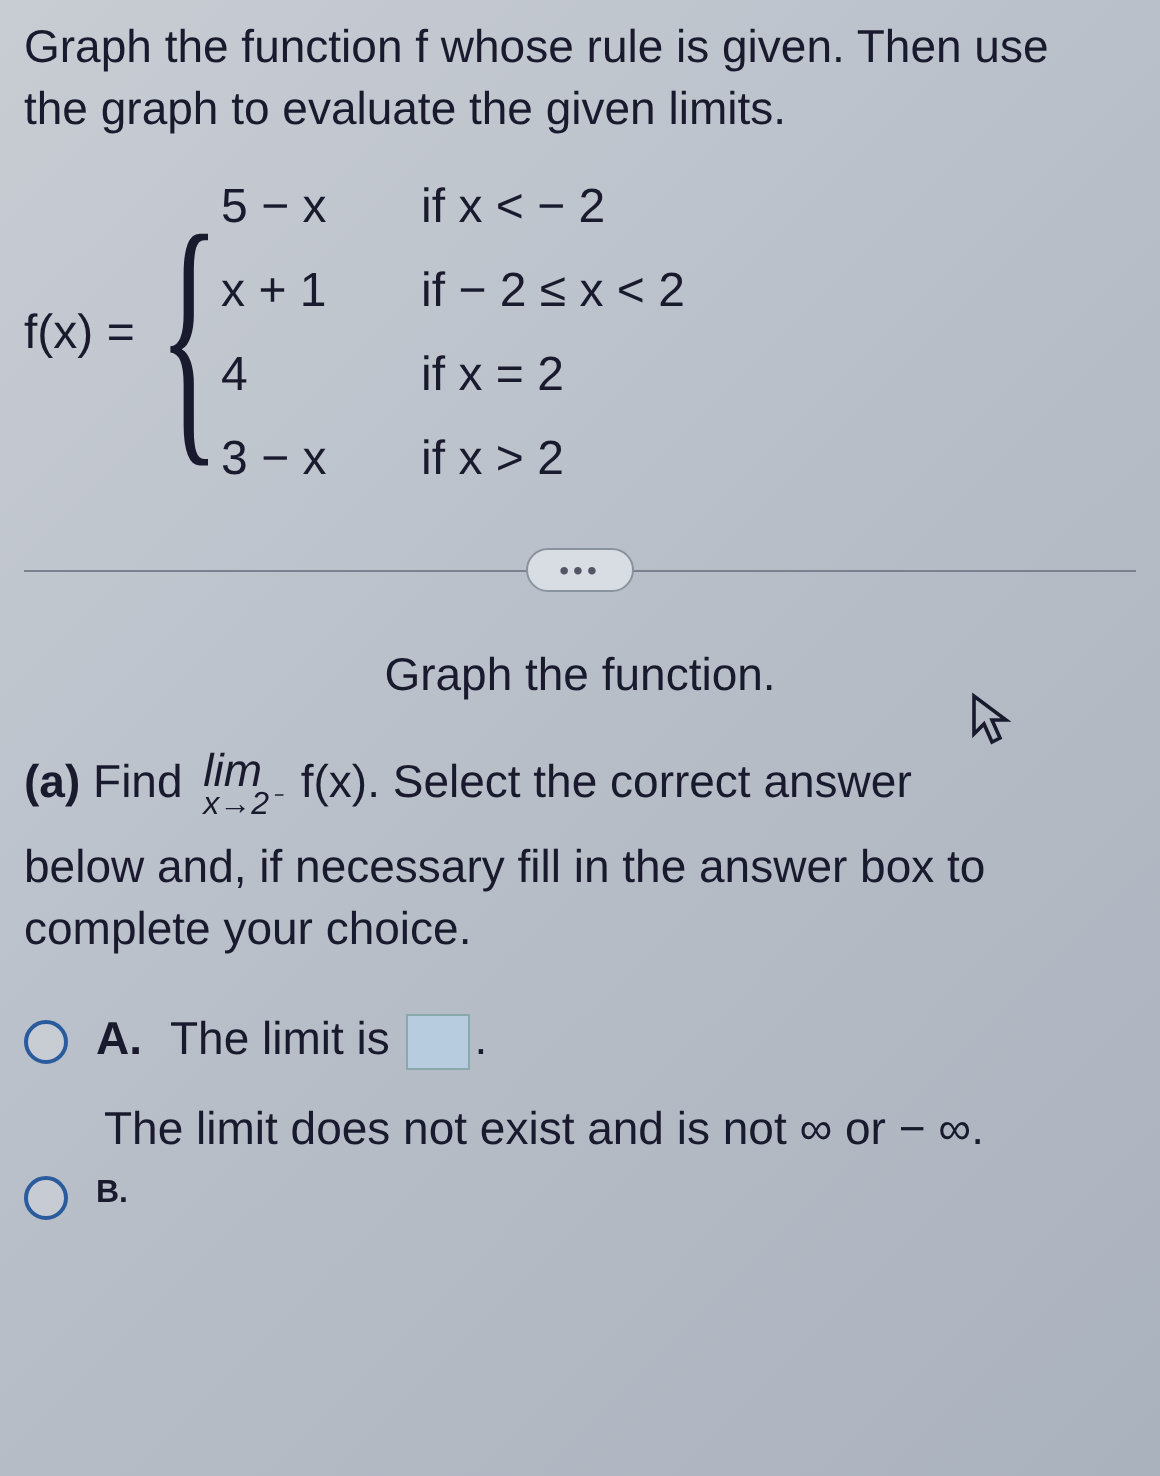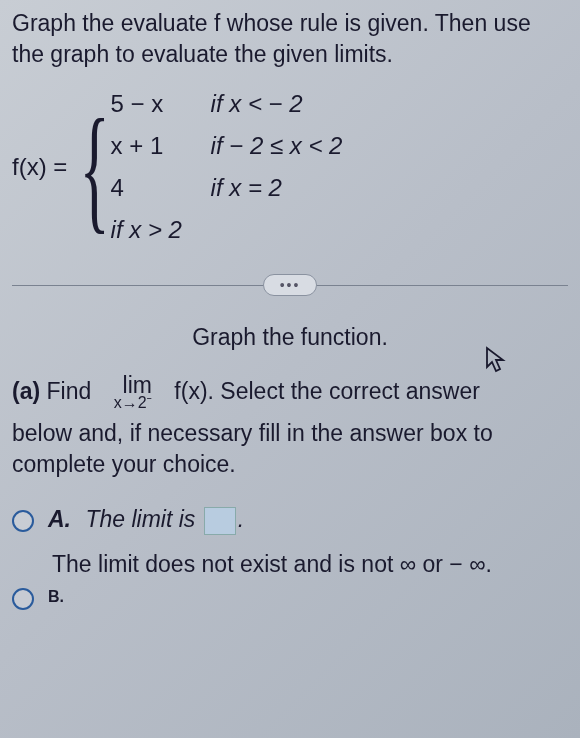--- a/index.html
+++ b/index.html
@@ -46,21 +46,20 @@
     .case-row {
       display: flex;
       align-items: flex-start;
     }
     .case-expr {
       width: 100px;
       font-size: 24px;
     }
     .case-cond {
       font-size: 24px;
-      font-style: italic;
     }
     .cursor {
       position: absolute;
       right: 70px;
       top: 345px;
     }
     .divider-wrap {
       display: flex;
       justify-content: center;
       align-items: center;
@@ -93,38 +92,38 @@
     }
     .part-a {
       font-size: 23px;
       line-height: 1.45;
       margin-bottom: 6px;
     }
     .bold { font-weight: bold; }
     .limit-block {
       display: inline-block;
       vertical-align: middle;
-      text-align: right;
+      text-align: left;
       line-height: 1.05;
-      margin: 0 16px;
+      margin: 0 4px;
+      font-style: italic;
     }
     .limit-top { font-size: 23px; }
     .limit-bot { font-size: 16px; display: block; margin-top: -2px;}
     .below-text {
       font-size: 23px;
       line-height: 1.35;
       margin-bottom: 26px;
     }
     .choice {
       display: flex;
       align-items: flex-start;
       font-size: 23px;
       margin-bottom: 16px;
       gap: 14px;
-      font-style: italic;
     }
     .radio {
       width: 22px;
       height: 22px;
       border: 2.5px solid #2a5b9c;
       border-radius: 50%;
       flex-shrink: 0;
       margin-top: 4px;
       cursor: pointer;
       background: rgba(255,255,255,0.2);
@@ -150,41 +149,42 @@
     .choice-b-row {
       display: flex;
       align-items: center;
       gap: 14px;
     }
   </style>
 </head>
 <body>
 
 <div class="question-text">
-  <span>Graph the evaluate f whose rule is given. Then use</span><br>
+  <span>Graph the function f whose rule is given. Then use</span><br>
   <span>the graph to evaluate the given limits.</span>
 </div>
 
 <div class="piecewise">
   <span class="fx-label">f(x) =</span>
   <span class="brace">{</span>
   <div class="cases">
     <div class="case-row">
       <span class="case-expr">5 − x</span>
       <span class="case-cond">if  x &lt; − 2</span>
     </div>
     <div class="case-row">
       <span class="case-expr">x + 1</span>
       <span class="case-cond">if  − 2 ≤ x &lt; 2</span>
     </div>
     <div class="case-row">
       <span class="case-expr">4</span>
       <span class="case-cond">if  x = 2</span>
     </div>
     <div class="case-row">
+      <span class="case-expr">3 − x</span>
       <span class="case-cond">if  x &gt; 2</span>
     </div>
   </div>
 </div>
 
 <div class="cursor">
   <svg width="26" height="30" viewBox="0 0 26 30">
     <path d="M 3 3 L 3 22 L 8 17 L 12 26 L 16 24 L 12 15 L 19 15 Z" fill="none" stroke="#1a1a2e" stroke-width="1.8"></path>
   </svg>
 </div>

